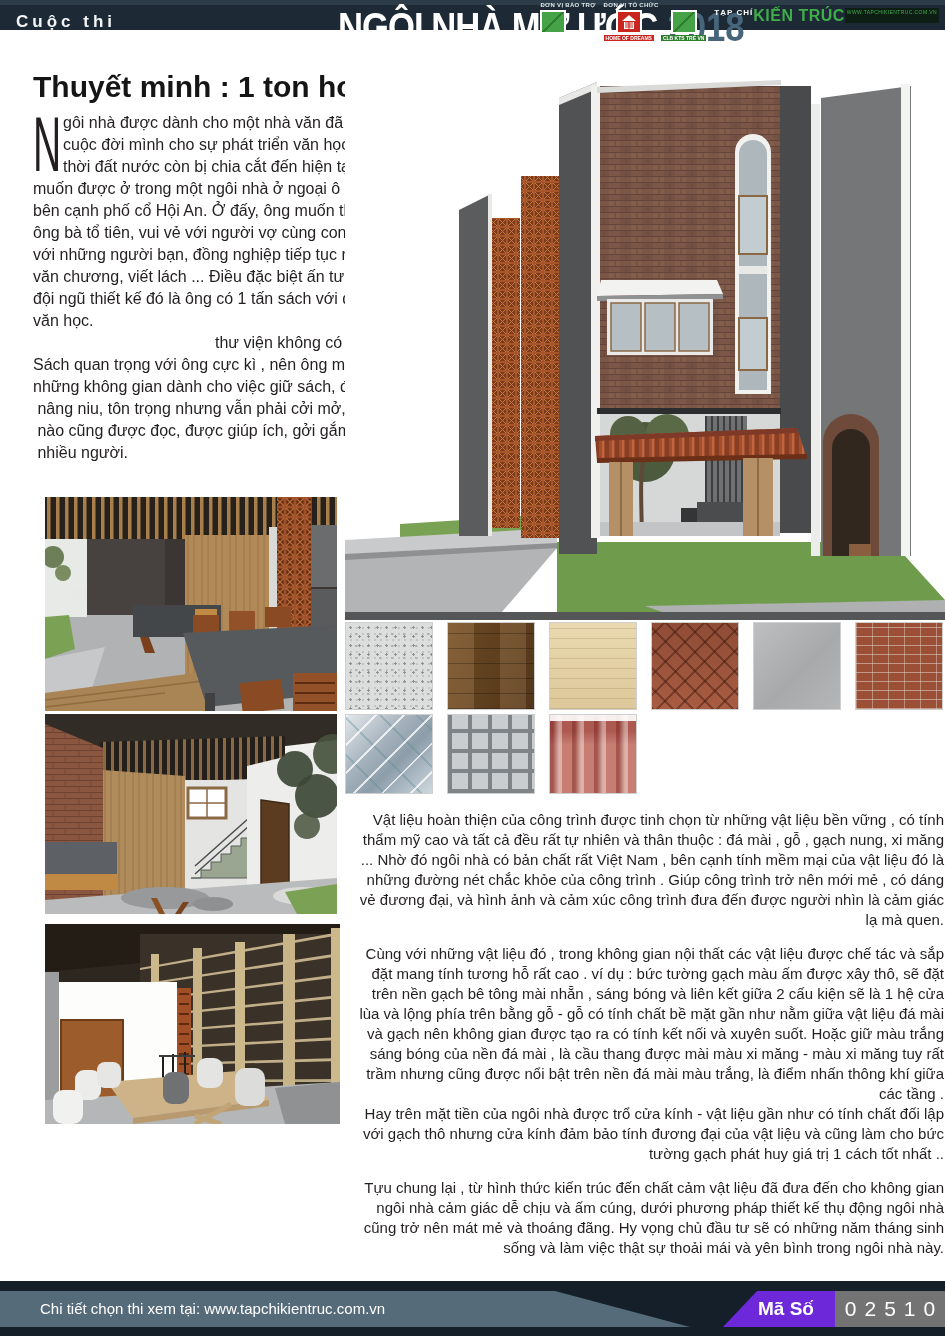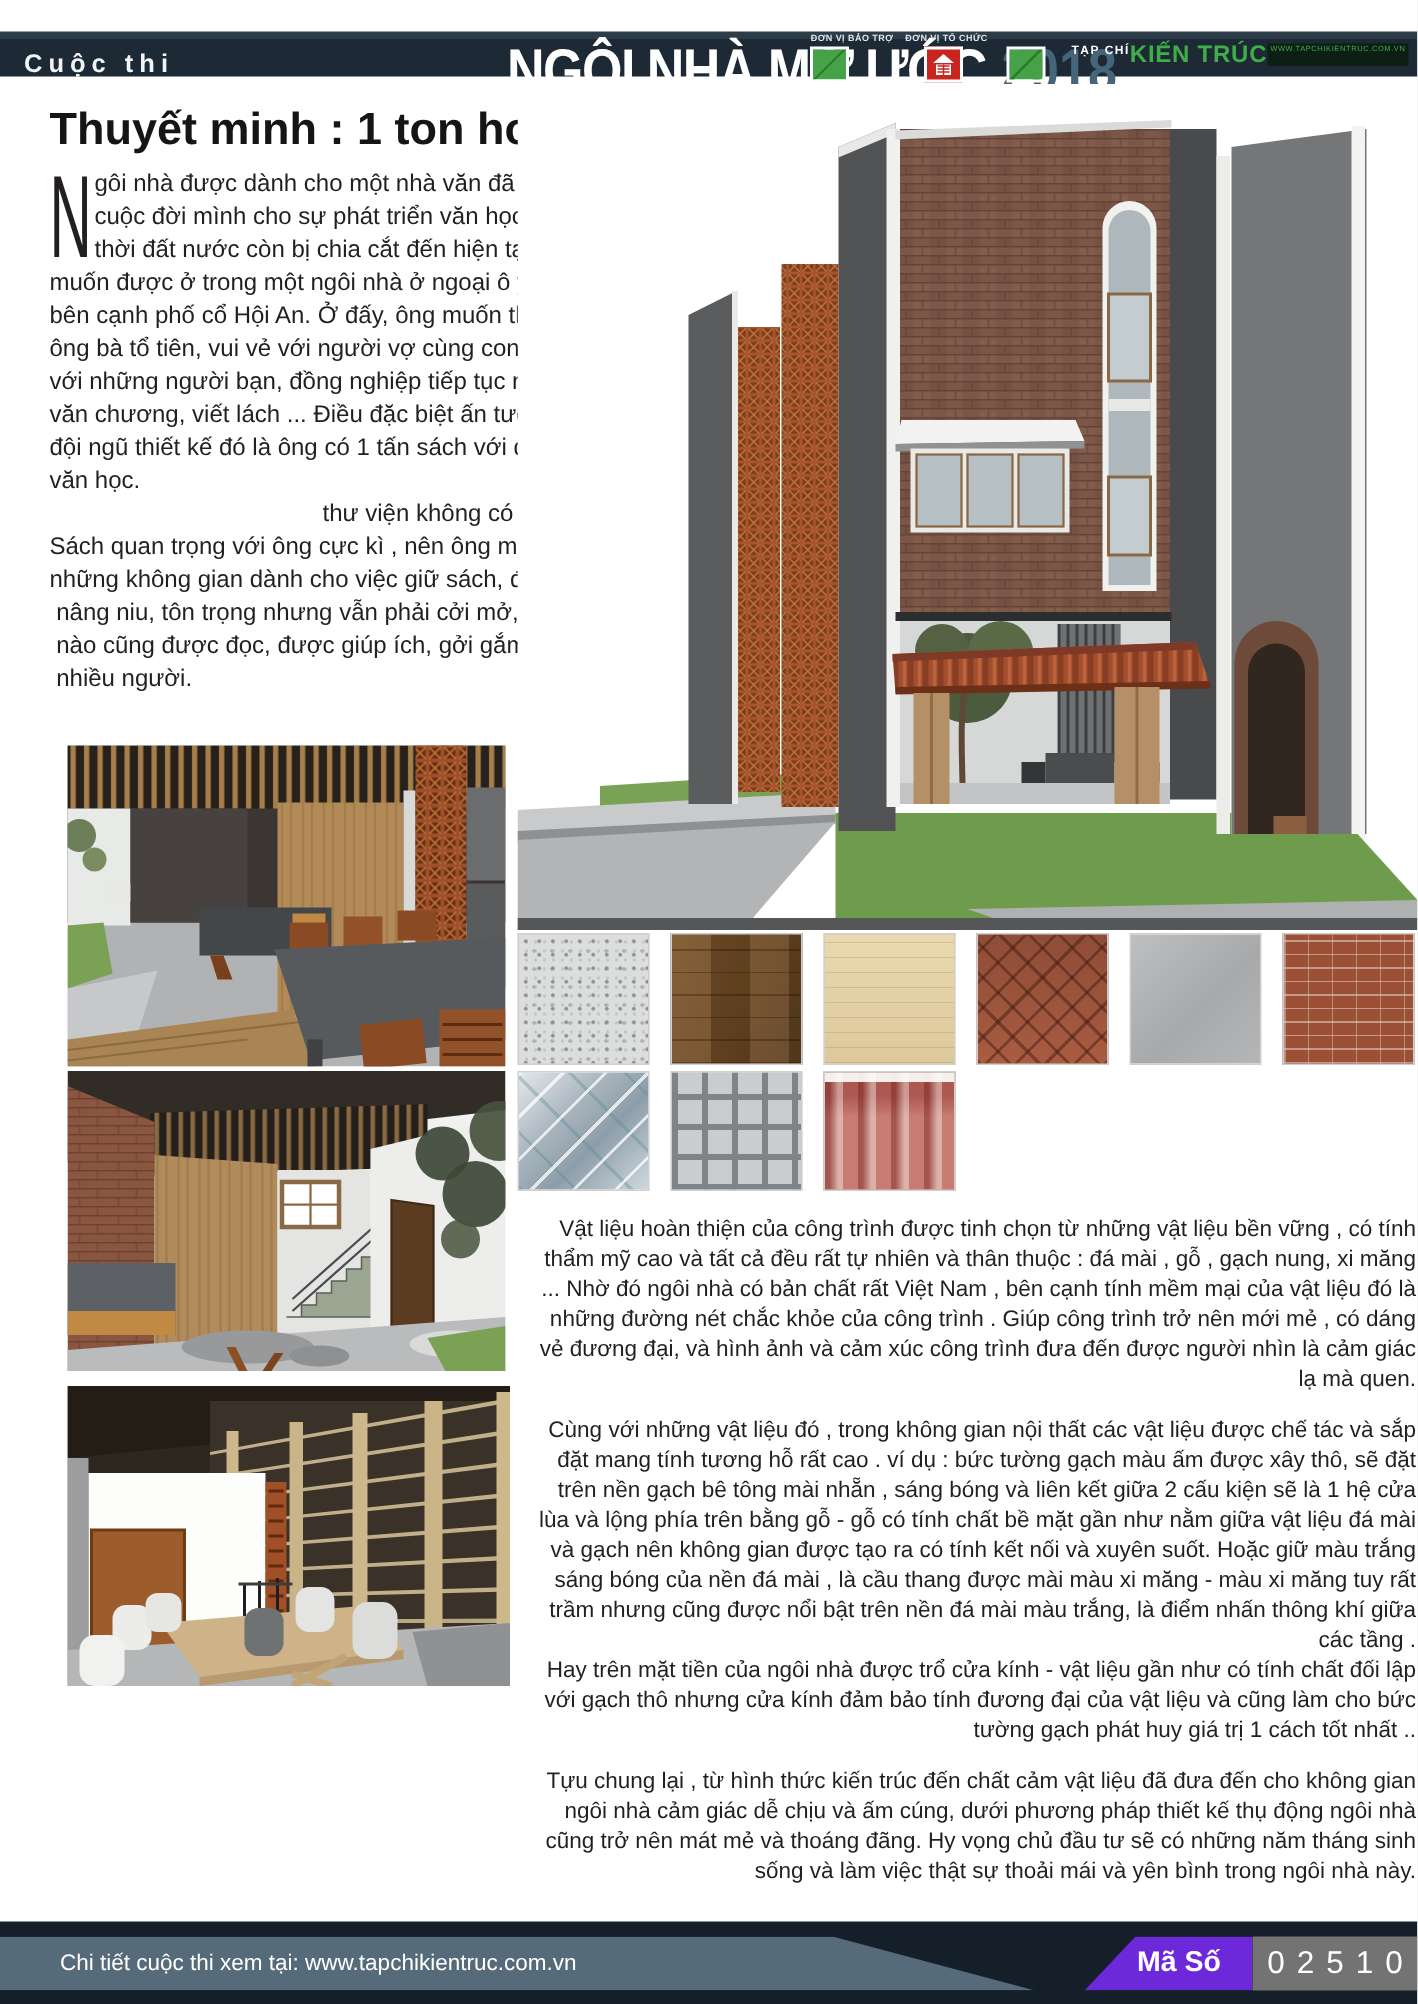--- a/index.html
+++ b/index.html
@@ -1,21 +1,21 @@
 <!DOCTYPE html>
 <html lang="vi"><head>
 <meta charset="utf-8">
 <style>
   html,body{margin:0;padding:0;background:#e9e9e9;}
   .page{position:relative;width:945px;height:1336px;background:#ffffff;overflow:hidden;
         font-family:"Liberation Sans","DejaVu Sans",sans-serif;color:#1c1c1c;}
 
   
   .header{position:absolute;left:0;top:0;width:945px;height:30px;
-          background:linear-gradient(180deg,#2d3c49 0,#2d3c49 5px,#1d2a36 5px,#1d2a36 41px,#131d26 41px,#131d26 100%);margin-top:21px;}
+          background:linear-gradient(180deg,#2d3c49 0,#2d3c49 5px,#1d2a36 5px,#1d2a36 41px,#131d26 41px,#131d26 100%);}
   .contest-label{position:absolute;left:16px;top:12px;font-size:17px;font-weight:bold;
                  letter-spacing:4px;color:#f2f4f5;}
   .design-box{position:absolute;left:128px;top:7px;width:185px;height:32px;background:#5d7586;
               clip-path:polygon(0 0,100% 0,calc(100% - 32px) 100%,0 100%);
               display:flex;align-items:center;}
   .design-box span{margin-left:22px;font-size:17px;font-weight:bold;letter-spacing:4px;color:#ffffff;}
   .big-title{position:absolute;left:338px;top:4px;font-size:34px;font-weight:bold;color:#ffffff;
              letter-spacing:-1px;transform:scale(1.02,1.18);transform-origin:left top;white-space:nowrap;}
   .big-year{color:#46647a;font-weight:bold;margin-left:10px;letter-spacing:0;}
 
@@ -425,21 +425,21 @@
 
   <div class="body-col">
     <p>Vật liệu hoàn thiện của công trình được tinh chọn từ những vật liệu bền vững , có tính thẩm mỹ cao và tất cả đều rất tự nhiên và thân thuộc : đá mài , gỗ , gạch nung, xi măng ... Nhờ đó ngôi nhà có bản chất rất Việt Nam , bên cạnh tính mềm mại của vật liệu đó là những đường nét chắc khỏe của công trình . Giúp công trình trở nên mới mẻ , có dáng vẻ đương đại, và hình ảnh và cảm xúc công trình đưa đến được người nhìn là cảm giác lạ mà quen.</p>
     <p class="tightb">Cùng với những vật liệu đó , trong không gian nội thất các vật liệu được chế tác và sắp đặt mang tính tương hỗ rất cao . ví dụ : bức tường gạch màu ấm được xây thô, sẽ đặt trên nền gạch bê tông mài nhẵn , sáng bóng và liên kết giữa 2 cấu kiện sẽ là 1 hệ cửa lùa và lộng phía trên bằng gỗ - gỗ có tính chất bề mặt gần như nằm giữa vật liệu đá mài và gạch nên không gian được tạo ra có tính kết nối và xuyên suốt. Hoặc giữ màu trắng sáng bóng của nền đá mài , là cầu thang được mài màu xi măng - màu xi măng tuy rất trầm nhưng cũng được nổi bật trên nền đá mài màu trắng, là điểm nhấn thông khí giữa các tầng .</p>
     <p>Hay trên mặt tiền của ngôi nhà được trổ cửa kính - vật liệu gần như có tính chất đối lập với gạch thô nhưng cửa kính đảm bảo tính đương đại của vật liệu và cũng làm cho bức tường gạch phát huy giá trị 1 cách tốt nhất ..</p>
     <p>Tựu chung lại , từ hình thức kiến trúc đến chất cảm vật liệu đã đưa đến cho không gian ngôi nhà cảm giác dễ chịu và ấm cúng, dưới phương pháp thiết kế thụ động ngôi nhà cũng  trở nên mát mẻ và thoáng đãng. Hy vọng chủ đầu tư sẽ có những năm tháng sinh sống và làm việc thật sự thoải mái và yên bình trong ngôi nhà này.</p>
   </div>
 
   <div class="footer">
     <div class="footer-band"></div>
-    <span class="footer-details">Chi tiết  cuộc thi xem tại: www.tapchikientruc.com.vn</span>
+    <span class="footer-details">Chi tiết  chọn thi xem tại: www.tapchikientruc.com.vn</span>
     <div class="code-box">
       <span>Mã Số</span>
     </div>
     <div class="code-val">
       <span>02510</span>
     </div>
   </div>
 
 </div>
 

